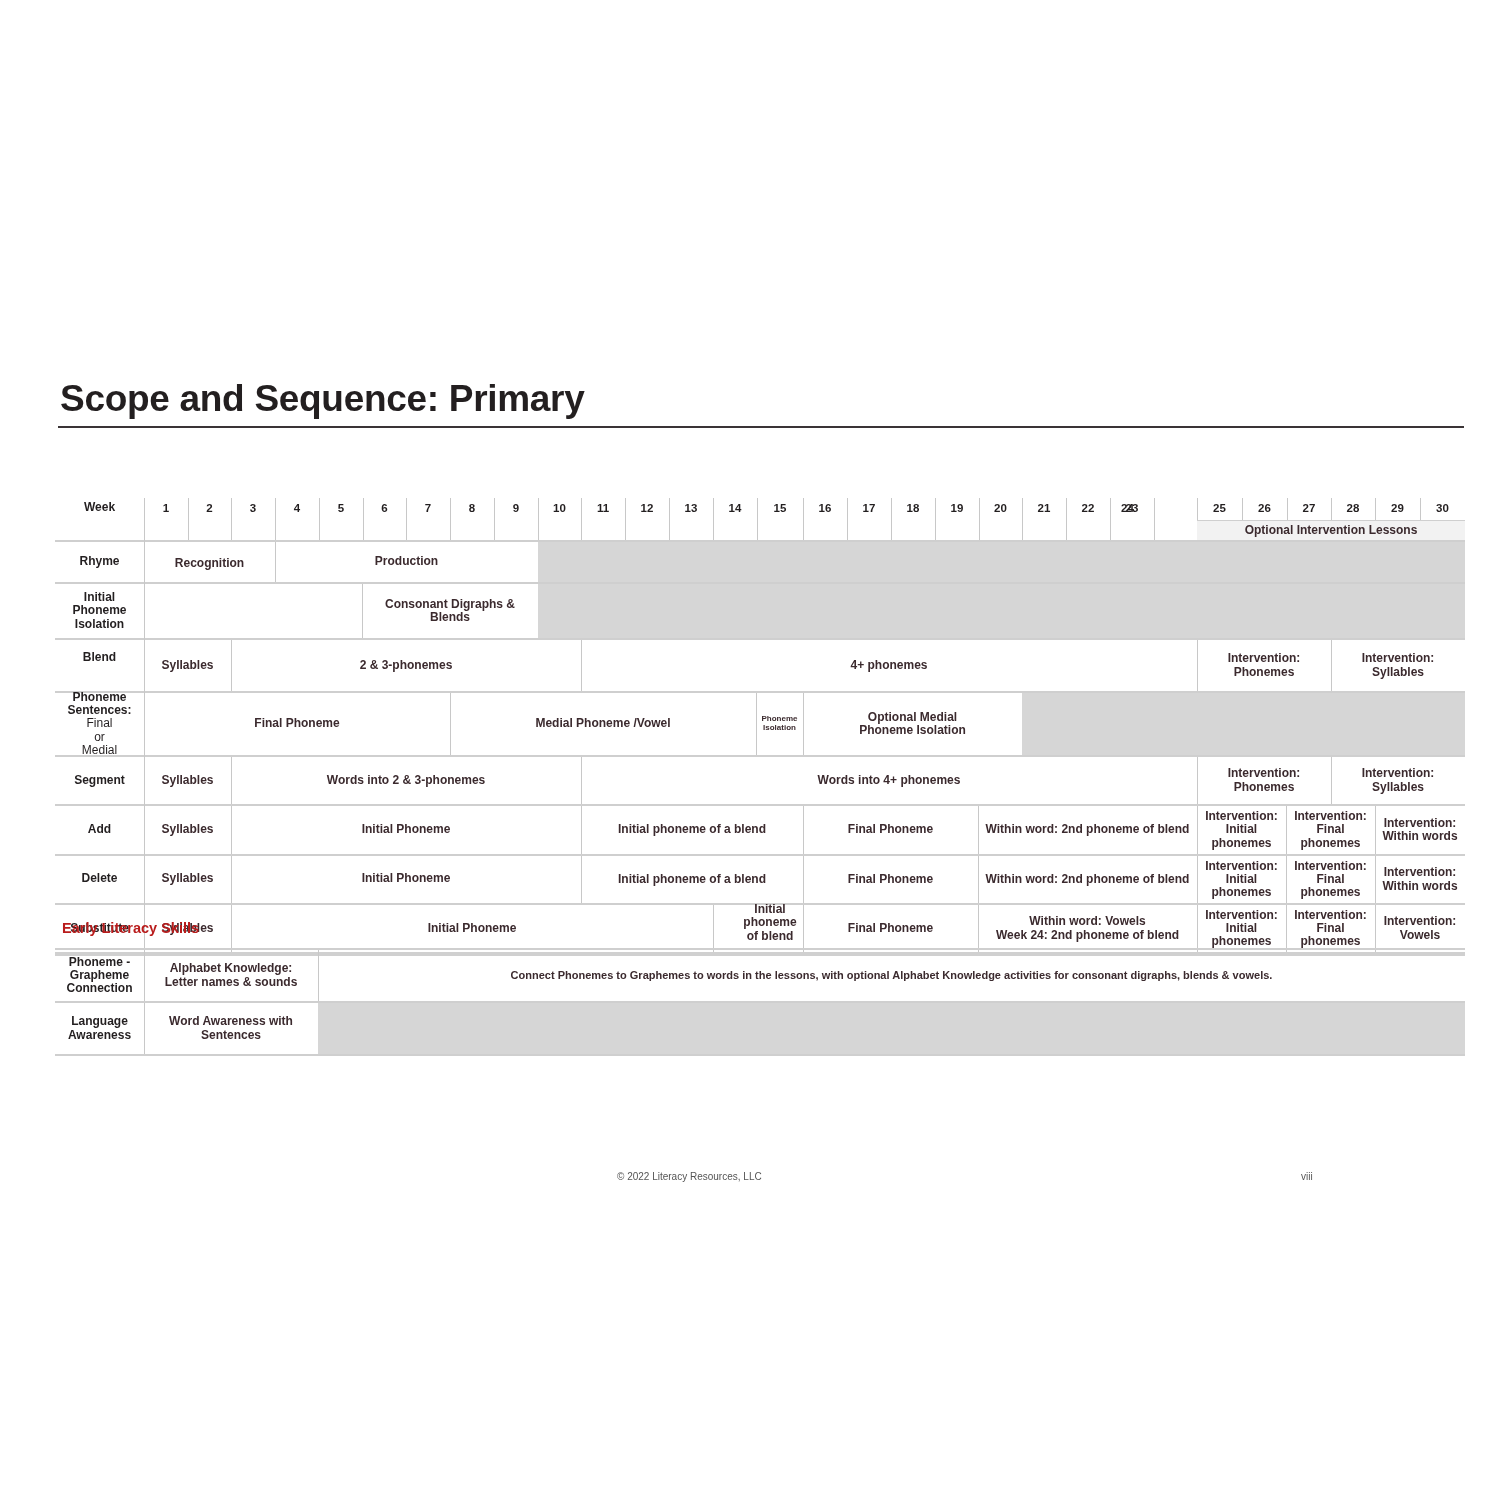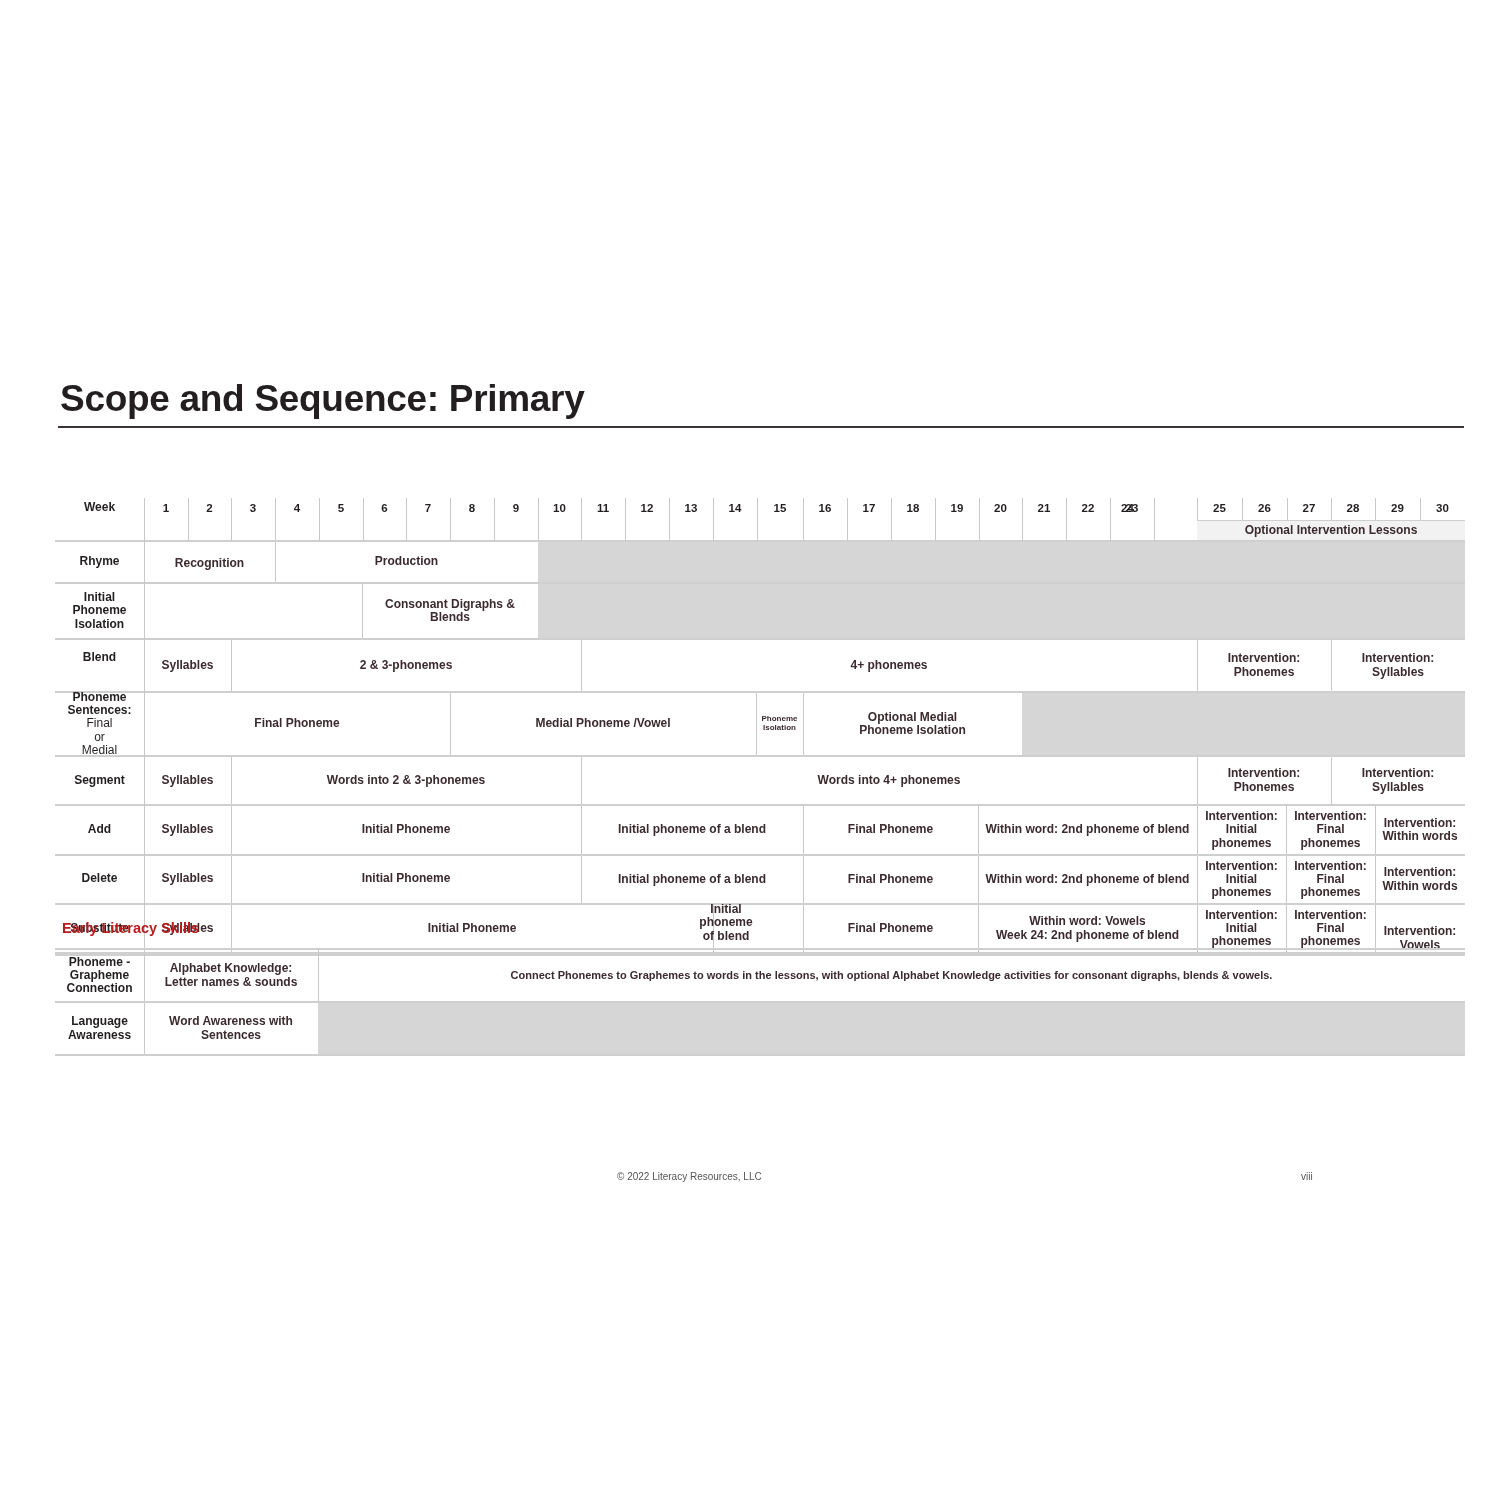--- a/index.html
+++ b/index.html
@@ -178,34 +178,34 @@
   <div class="cell" style="left:1231px;top:358px;width:89px;height:47px;padding:0 6px;">Intervention: Final phonemes</div>
   <div class="vline" style="left:1320px;top:358px;height:47px;"></div>
   <div class="cell" style="left:1320px;top:358px;width:90px;height:47px;padding:0 4px;">Intervention: Within words</div>
   <div class="hline" style="left:0;top:405px;width:1410px;"></div>
 
   <div class="cell lbl" style="left:0;top:407px;width:89px;height:47px;">Substitute</div>
   <div class="cell" style="left:89px;top:407px;width:87px;height:47px;">Syllables</div>
   <div class="vline" style="left:176px;top:407px;height:47px;"></div>
   <div class="cell" style="left:176px;top:407px;width:482px;height:47px;">Initial Phoneme</div>
   <div class="vline" style="left:658px;top:407px;height:47px;"></div>
-  <div class="cell" style="left:626px;top:407px;width:90px;height:36px;padding:0 14px;">Initial phoneme of blend</div>
+  <div class="cell" style="left:670px;top:407px;width:90px;height:36px;padding:0 14px;">Initial phoneme of blend</div>
   <div class="vline" style="left:748px;top:407px;height:47px;"></div>
   <div class="cell" style="left:748px;top:407px;width:175px;height:47px;">Final Phoneme</div>
   <div class="vline" style="left:923px;top:407px;height:47px;"></div>
   <div class="cell" style="left:923px;top:407px;width:219px;height:47px;flex-direction:column;">
     <span>Within word: Vowels</span>
     <span>Week 24: 2nd phoneme of blend</span>
   </div>
   <div class="vline" style="left:1142px;top:407px;height:47px;"></div>
   <div class="cell" style="left:1142px;top:407px;width:89px;height:47px;padding:0 6px;">Intervention: Initial phonemes</div>
   <div class="vline" style="left:1231px;top:407px;height:47px;"></div>
   <div class="cell" style="left:1231px;top:407px;width:89px;height:47px;padding:0 6px;">Intervention: Final phonemes</div>
   <div class="vline" style="left:1320px;top:407px;height:47px;"></div>
-  <div class="cell" style="left:1320px;top:417px;width:90px;height:47px;padding:0 10px;">Intervention: Vowels</div>
+  <div class="cell" style="left:1320px;top:407px;width:90px;height:47px;padding:0 10px;">Intervention: Vowels</div>
   <div class="hline" style="left:0;top:454px;width:1410px;height:4px;background:#d0d0d0;"></div>
 
   <div class="vline" style="left:89px;top:0;height:454px;"></div>
 </div>
 
 <div class="section">Early Literacy Skills</div>
 
 <div class="grid" style="top:948px;height:110px;">
   <div class="hline" style="left:0;top:0;width:1410px;"></div>
   <div class="cell lbl" style="left:0;top:2px;width:89px;height:51px;padding:0 10px;">Phoneme - Grapheme Connection</div>

